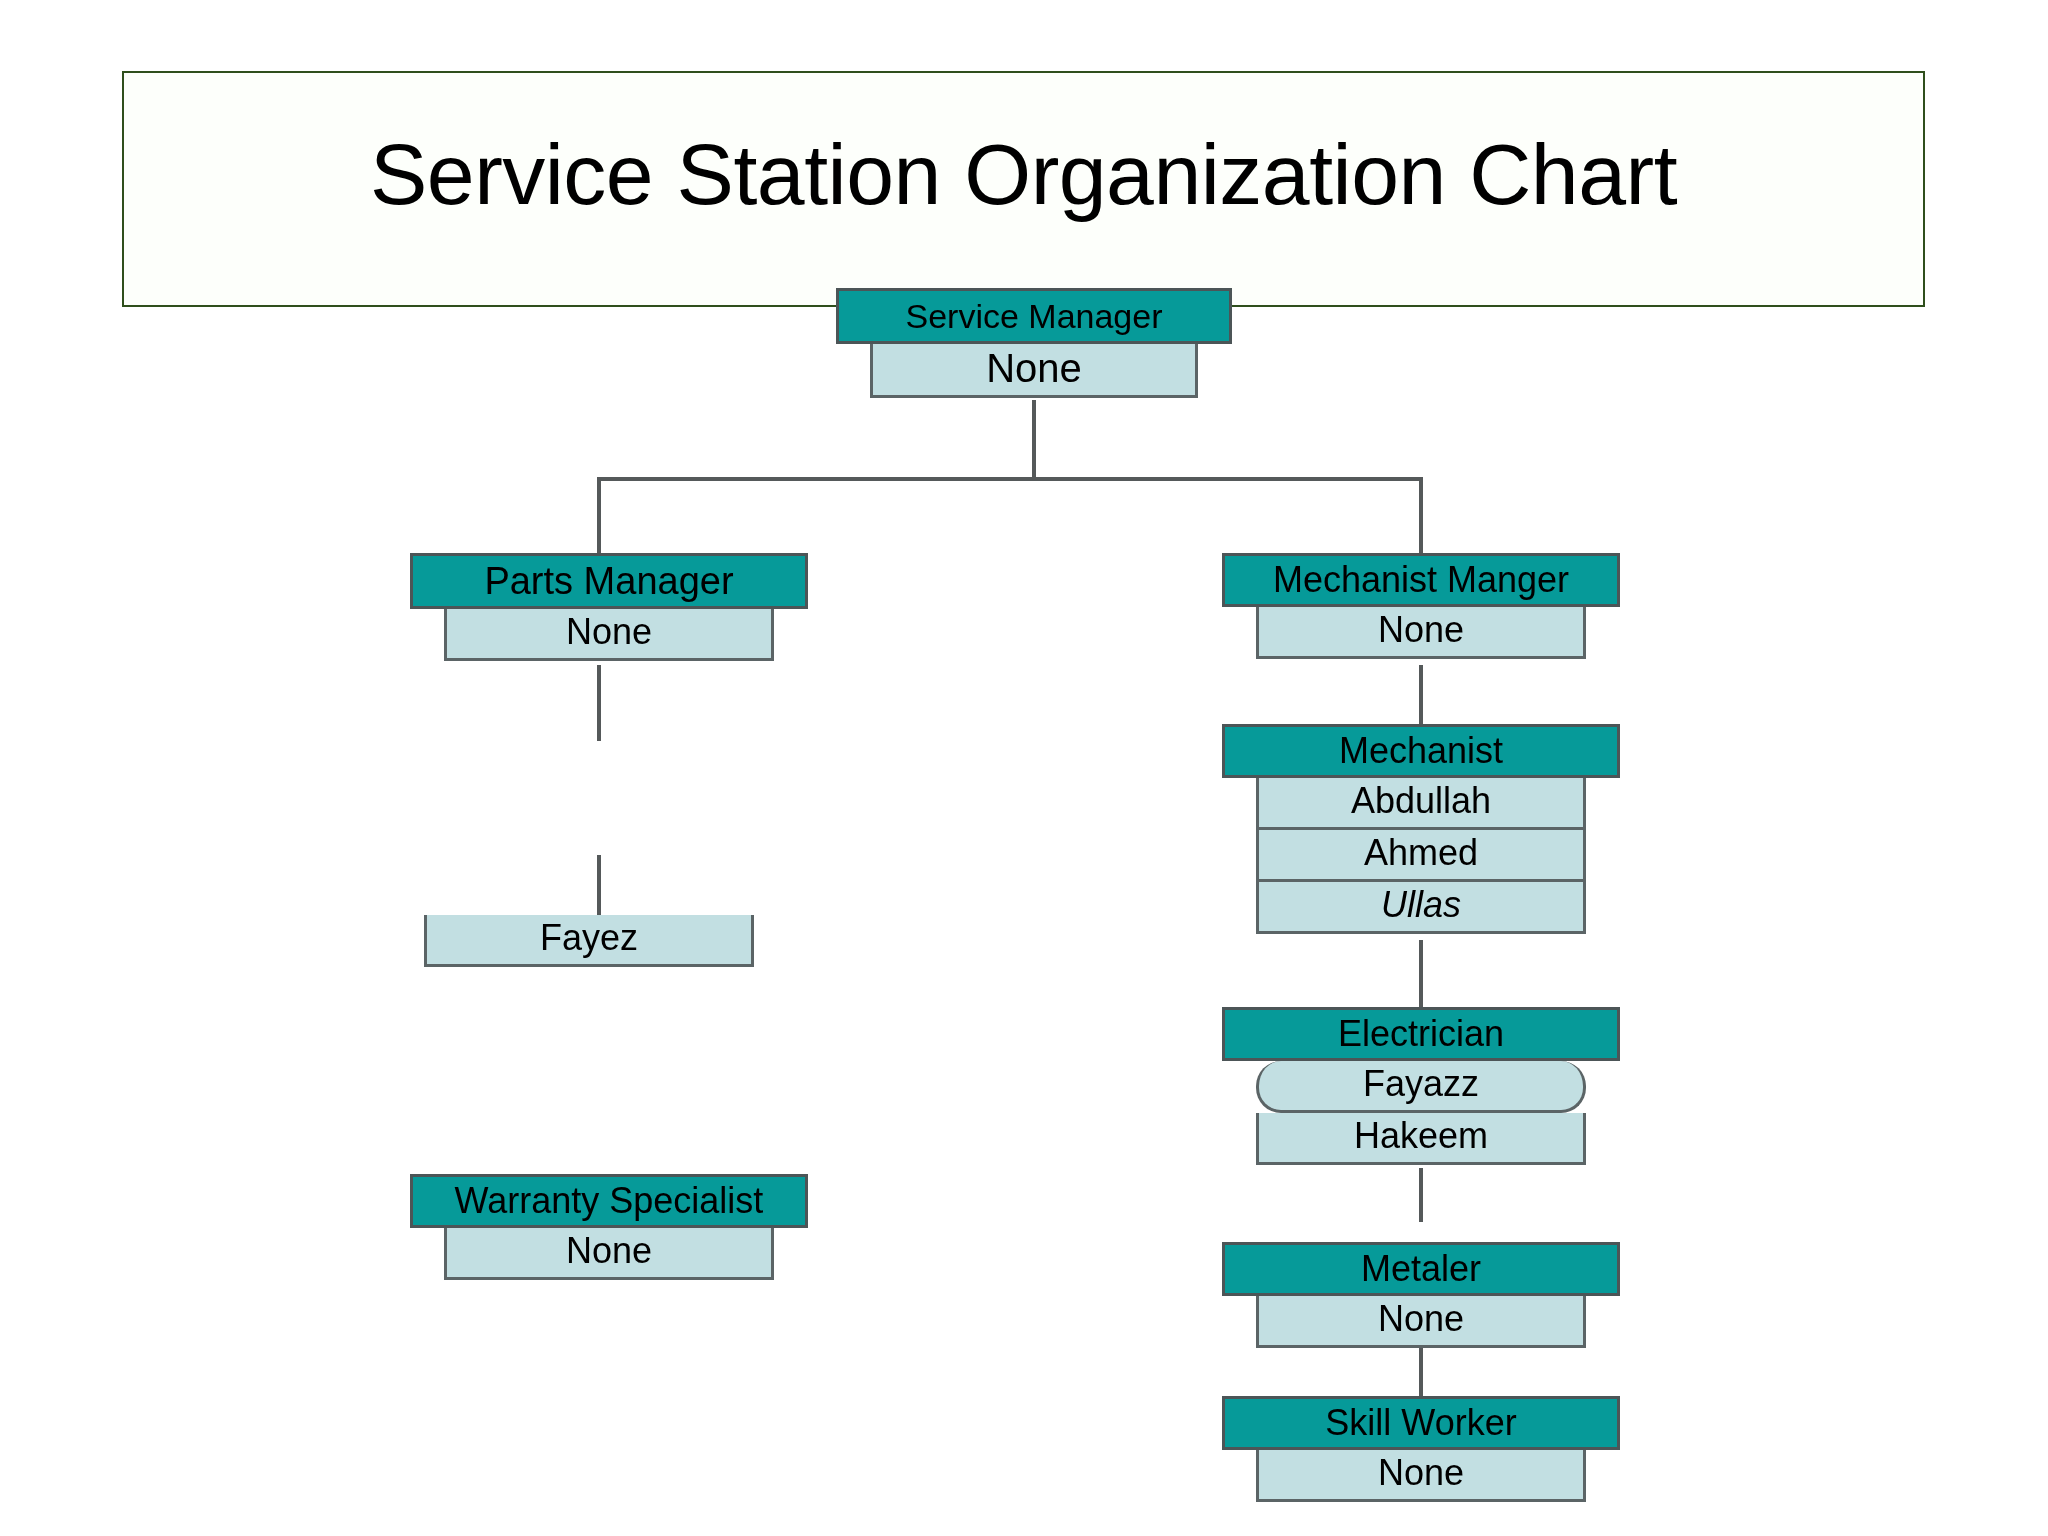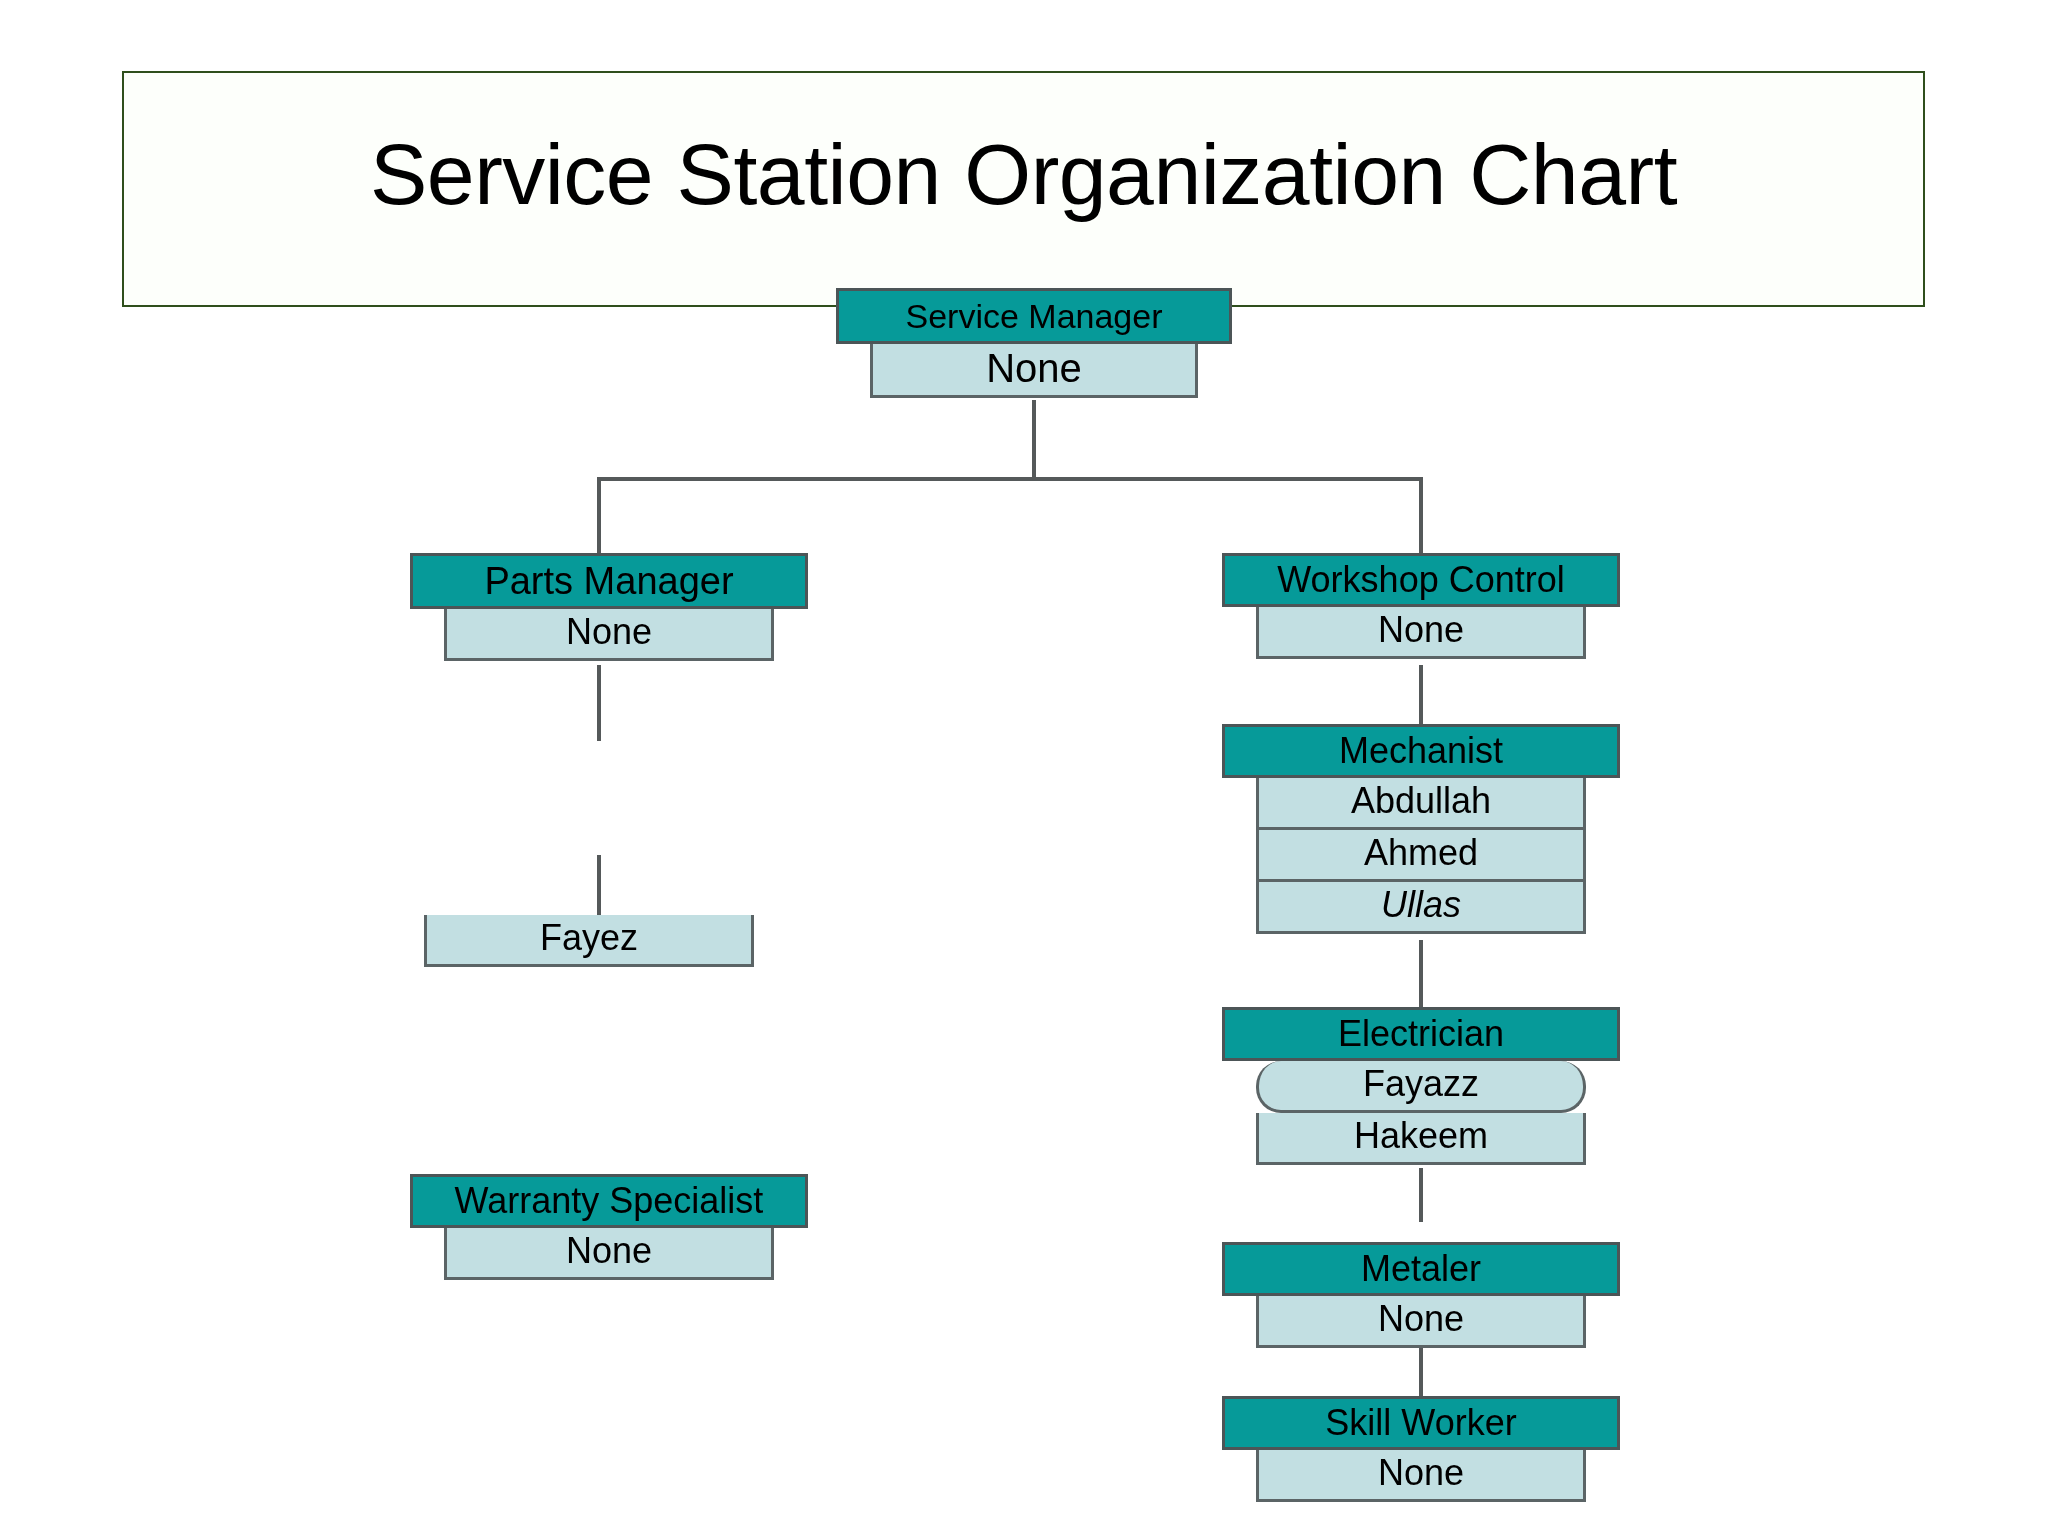--- a/index.html
+++ b/index.html
@@ -118,21 +118,21 @@
   </div>
 
   <div class="node" style="left:410px; top:553px; width:398px;">
     <div class="node-head head-big">Parts Manager</div>
     <div class="node-rows">
       <div class="node-row row-std" style="margin-left:34px; width:330px;">None</div>
     </div>
   </div>
 
   <div class="node" style="left:1222px; top:553px; width:398px;">
-    <div class="node-head head-tall">Workshop Control</div>
+    <div class="node-head head-tall">Mechanist Manger</div>
     <div class="node-rows">
       <div class="node-row row-std" style="margin-left:34px; width:330px;">None</div>
     </div>
   </div>
 
 
   <div class="node" style="left:410px; top:915px; width:398px;">
     <div class="node-rows">
       <div class="node-row row-std" style="margin-left:14px; width:330px;">Fayez</div>
     </div>

